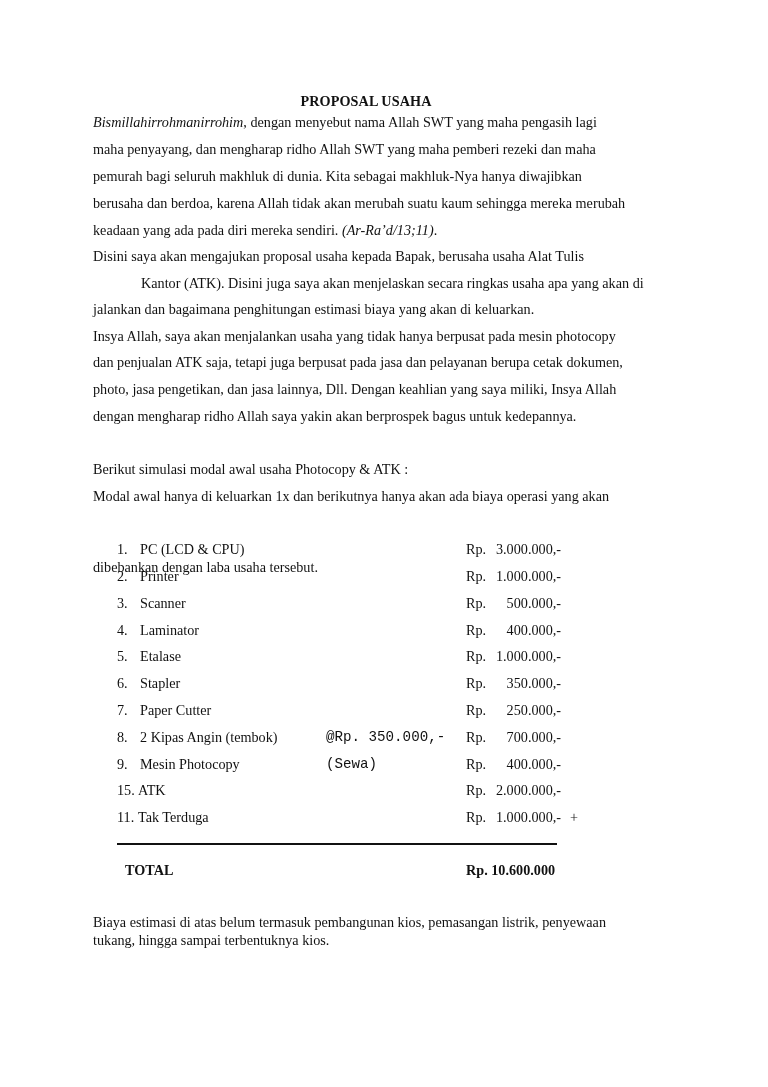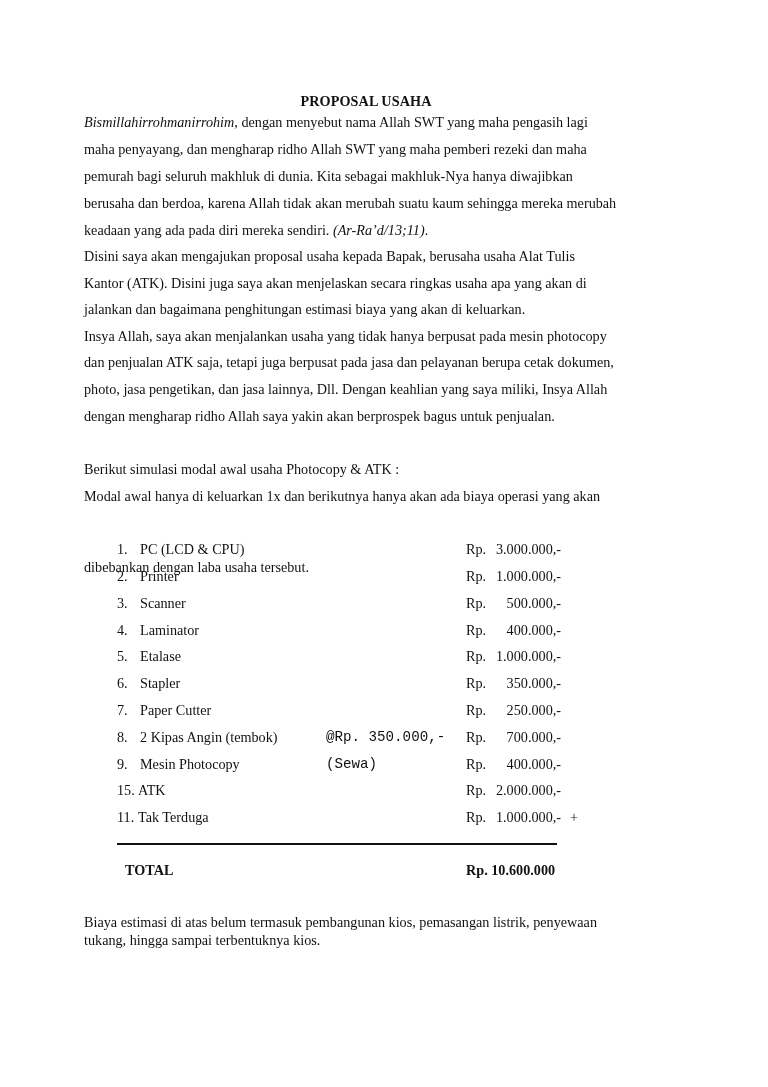--- a/index.html
+++ b/index.html
@@ -5,21 +5,21 @@
   html, body { margin: 0; padding: 0; background: #ffffff; }
   body {
     width: 768px; height: 1087px; position: relative; overflow: hidden;
     font-family: "Liberation Serif", serif; color: #111111; font-size: 14.2px;
   }
   .title {
     position: absolute; left: 0; width: 732px; top: 93px; text-align: center;
     font-weight: bold; font-size: 14.2px; letter-spacing: 0.1px;
   }
   .p-line {
-    position: absolute; left: 84px; white-space: nowrap; line-height: 18px;
+    position: absolute; left: 93px; white-space: nowrap; line-height: 18px;
   }
   .it { font-style: italic; }
   .row { position: absolute; left: 117px; width: 470px; height: 18px; line-height: 18px; white-space: nowrap; }
   .row .num { position: absolute; left: 0; }
   .row .name { position: absolute; left: 23px; }
   .row .note { position: absolute; left: 209px; font-family: Liberation Mono, monospace; }
   .row .rp { position: absolute; left: 349px; }
   .row .amt { position: absolute; left: 374px; width: 70px; text-align: right; }
   .row .plus { position: absolute; left: 453px; }
   .row.num10 .name, .row.num11 .name { left: 21px; }
@@ -36,29 +36,29 @@
   <div>
     <div class="p-line" style="top:113px;"><span class="it">Bismillahirrohmanirrohim</span><span>, dengan menyebut nama Allah SWT yang maha pengasih lagi</span></div>
     <div class="p-line" style="top:140px;">maha penyayang, dan mengharap ridho Allah SWT yang maha pemberi rezeki dan maha</div>
     <div class="p-line" style="top:167px;">pemurah bagi seluruh makhluk di dunia. Kita sebagai makhluk-Nya hanya diwajibkan</div>
     <div class="p-line" style="top:194px;">berusaha dan berdoa, karena Allah tidak akan merubah suatu kaum sehingga mereka merubah</div>
     <div class="p-line" style="top:221px;"><span>keadaan yang ada pada diri mereka sendiri. </span><span class="it">(Ar-Ra’d/13;11)</span><span>.</span></div>
   </div>
 
   <div>
     <div class="p-line" style="top:247px;">Disini saya akan mengajukan proposal usaha kepada Bapak, berusaha usaha Alat Tulis</div>
-    <div class="p-line" style="top:274px;">Kantor (ATK). Disini juga saya akan menjelaskan secara ringkas usaha apa yang akan di</div>
+    <div class="p-line" style="top:274px;margin-left:48px;">Kantor (ATK). Disini juga saya akan menjelaskan secara ringkas usaha apa yang akan di</div>
     <div class="p-line" style="top:300px;">jalankan dan bagaimana penghitungan estimasi biaya yang akan di keluarkan.</div>
   </div>
 
   <div>
     <div class="p-line" style="top:327px;">Insya Allah, saya akan menjalankan usaha yang tidak hanya berpusat pada mesin photocopy</div>
     <div class="p-line" style="top:353px;">dan penjualan ATK saja, tetapi juga berpusat pada jasa dan pelayanan berupa cetak dokumen,</div>
     <div class="p-line" style="top:380px;">photo, jasa pengetikan, dan jasa lainnya, Dll. Dengan keahlian yang saya miliki, Insya Allah</div>
-    <div class="p-line" style="top:407px;">dengan mengharap ridho Allah saya yakin akan berprospek bagus untuk penjualan.</div>
+    <div class="p-line" style="top:407px;">dengan mengharap ridho Allah saya yakin akan berprospek bagus untuk kedepannya.</div>
   </div>
 
   <div class="p-line" style="top:460px;">Berikut simulasi modal awal usaha Photocopy &amp; ATK :</div>
   <div class="p-line" style="top:487px;">Modal awal hanya di keluarkan 1x dan berikutnya hanya akan ada biaya operasi yang akan</div>
   <div class="p-line" style="top:514px;margin-top:44px;">dibebankan dengan laba usaha tersebut.</div>
 
   <div>
     <div class="row" style="top:540px;">
       <span class="num">1.</span>
       <span class="name">PC (LCD &amp; CPU)</span>

